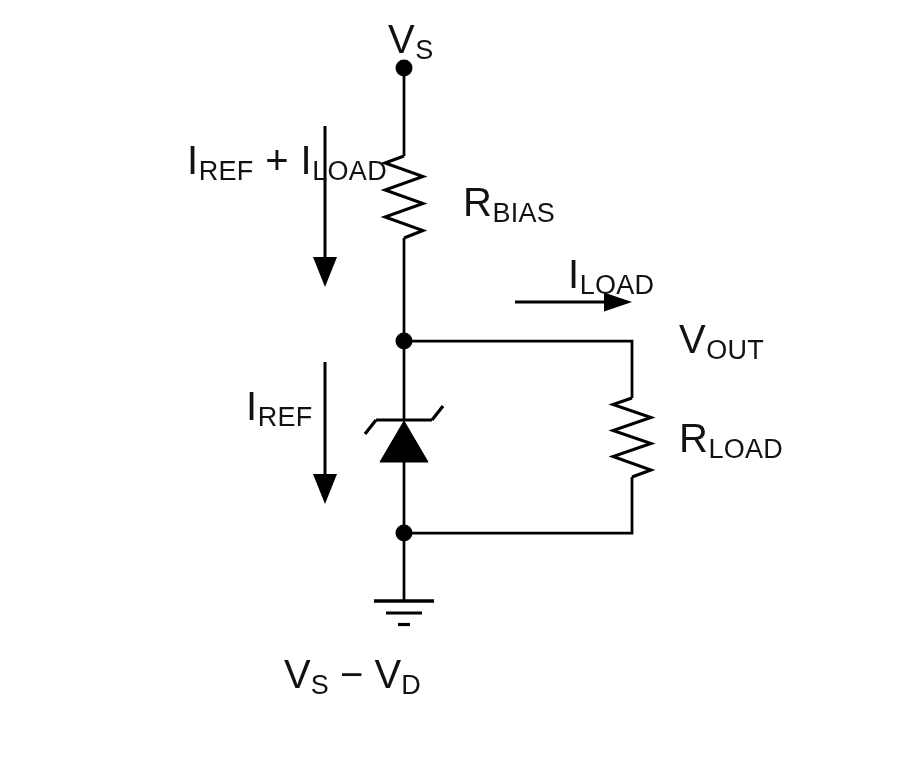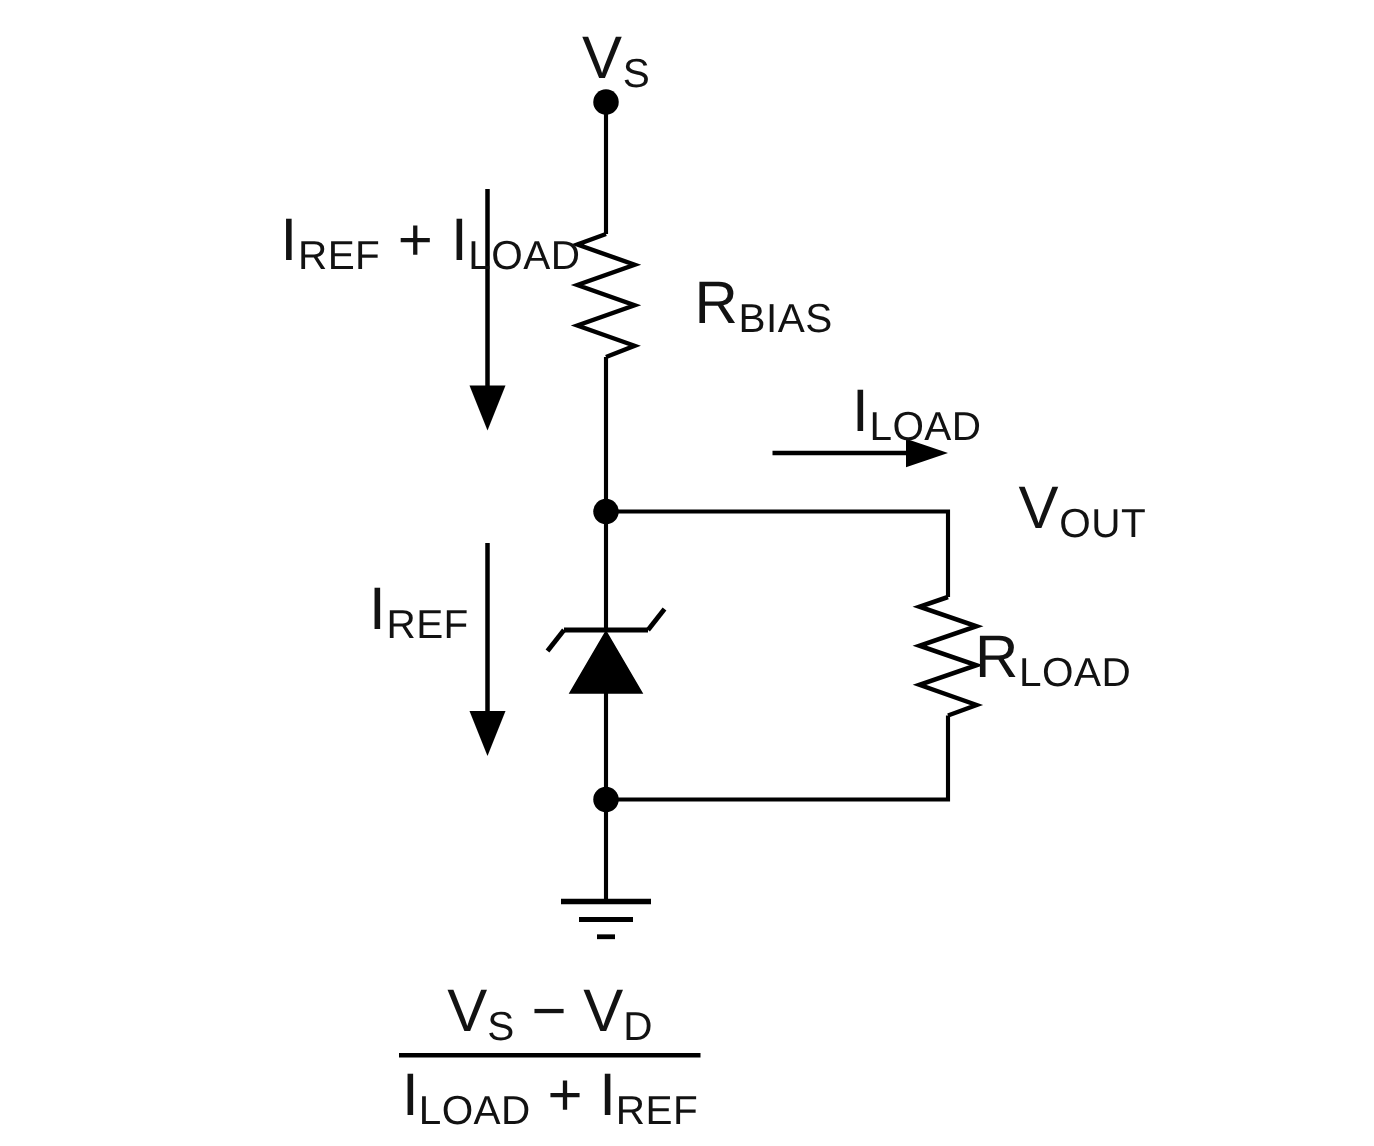--- a/index.html
+++ b/index.html
@@ -43,21 +43,21 @@
     line-height: 1;
     color: #121212;
     white-space: nowrap;
   }
   .eq {
     margin-left: 12px;
   }
   .fraction {
     position: absolute;
     display: flex;
-    flex-direction: column;
+    flex-direction: row;
     align-items: center;
     font-size: 40px;
     line-height: 1;
     color: #121212;
     white-space: nowrap;
   }
   .frac-num { padding: 0 18px 8px 18px; }
   .frac-bar {
     align-self: stretch;
     height: 3.4px;
@@ -122,22 +122,21 @@
   <div class="lbl" style="left:139px; top:140px;margin-left:48px;"><span>I</span><sub>REF</sub><span> + I</span><sub>LOAD</sub></div>
 
   <div class="lbl" style="left:447px; top:182px;margin-left:16px;"><span>R</span><sub>BIAS</sub></div>
 
   <div class="lbl" style="left:543px; top:254px;margin-left:25px;"><span>I</span><sub>LOAD</sub></div>
 
   <div class="lbl" style="left:679px; top:319px;"><span>V</span><sub>OUT</sub></div>
 
   <div class="lbl" style="left:246px; top:362px;margin-top:24px;"><span>I</span><sub>REF</sub></div>
 
-  <div class="lbl" style="left:650px; top:418px;"><span>R</span><sub>LOAD</sub></div>
+  <div class="lbl" style="left:679px; top:418px;"><span>R</span><sub>LOAD</sub></div>
 
 
   <div class="fraction formula" style="left:266px; top:654px;">
     <div class="frac-num"><span>V</span><sub>S</sub><span> − V</span><sub>D</sub></div>
     <div class="frac-bar"></div>
-    <div class="frac-den"><span>I</span><sub>LOAD</sub><span> + I</span><sub>REF</sub></div>
   </div>
 
 </div>
 
 </body></html>

